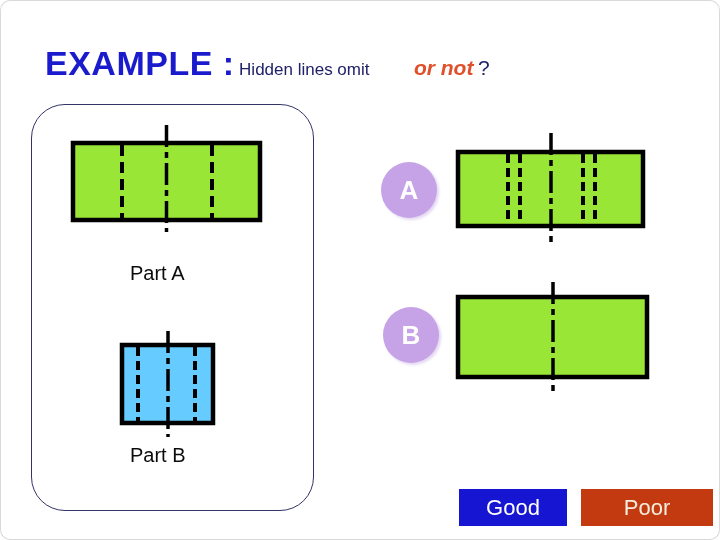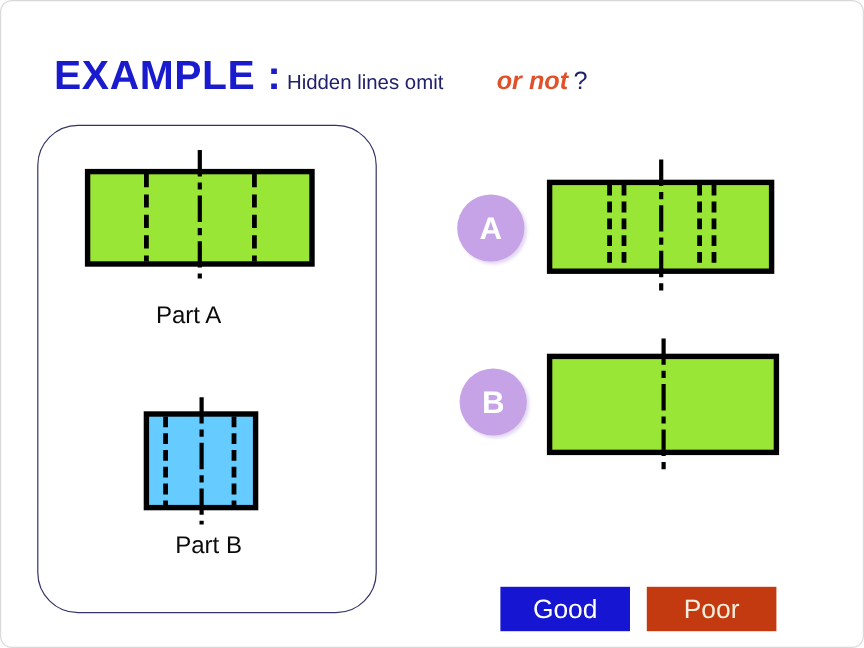--- a/index.html
+++ b/index.html
@@ -52,31 +52,32 @@
     color:#ffffff;font-size:26px;font-weight:bold;
     display:flex;align-items:center;justify-content:center;
     box-shadow:2px 2px 3px #e3d6f2;
   }
   .badge-a{left:381px;top:162px;}
   .badge-b{left:383px;top:307px;}
   
   .part-label{
     position:absolute;font-size:20px;color:#0b0b0b;
   }
-  .label-a{left:130px;top:252px;}
-  .label-b{left:130px;top:444px;margin-left:16px;}
+  .label-a{left:130px;top:262px;}
+  .label-b{left:130px;top:444px;}
   
   .btn{
     position:absolute;top:489px;height:37px;border:none;cursor:pointer;
     color:#ffffff;font-size:22px;font-family:"Liberation Sans",sans-serif;
     display:flex;align-items:center;justify-content:center;
     padding:0;
+    margin-left:42px;
   }
   .btn-good{left:417px;width:108px;background:var(--good-blue);}
-  .btn-poor{left:539px;width:108px;background:var(--poor-red);color:#f3eedd;}
+  .btn-poor{left:539px;width:132px;background:var(--poor-red);color:#f3eedd;}
 </style>
 </head>
 <body>
 
 <div class="title">
   <span class="t-example">EXAMPLE :</span>
   <span class="t-mid">Hidden lines omit</span>
   <span class="t-orange">or not</span>
   <span class="t-q">?</span>
 </div>

